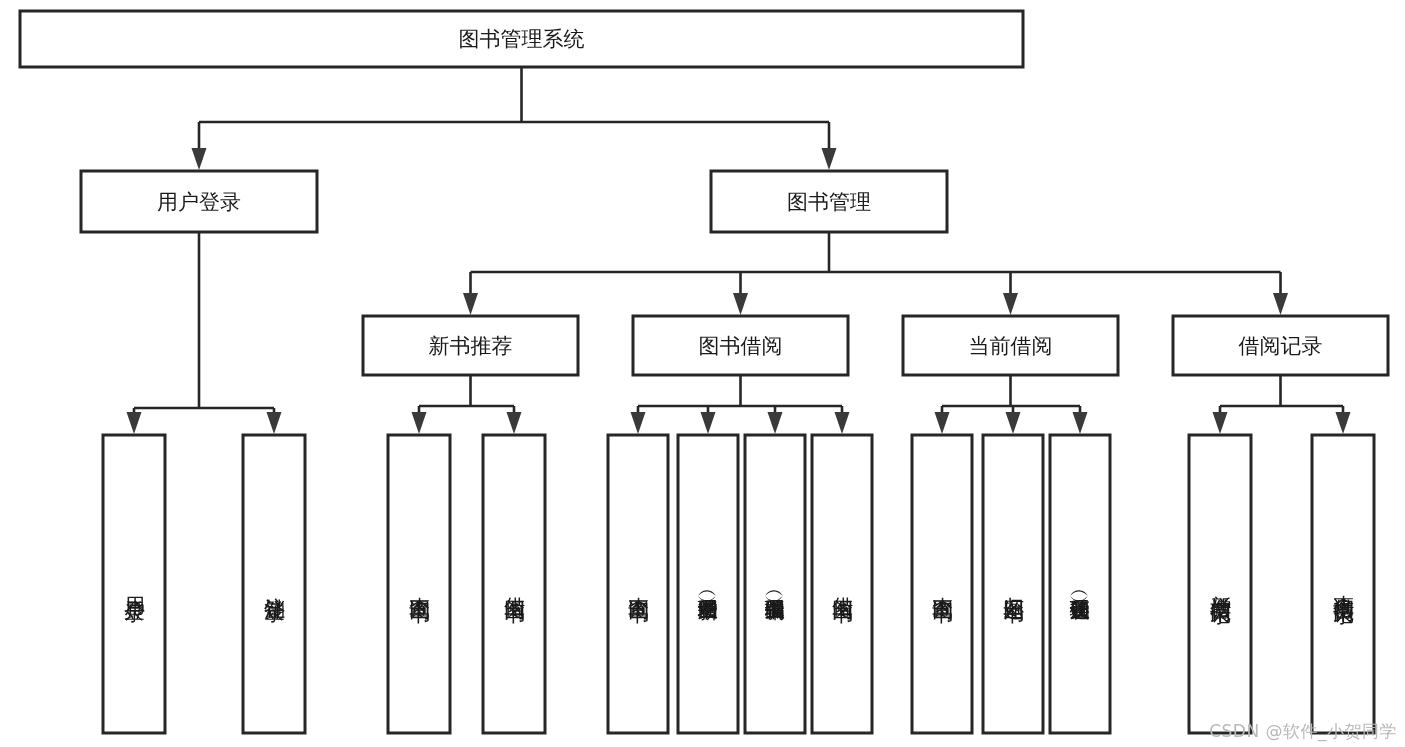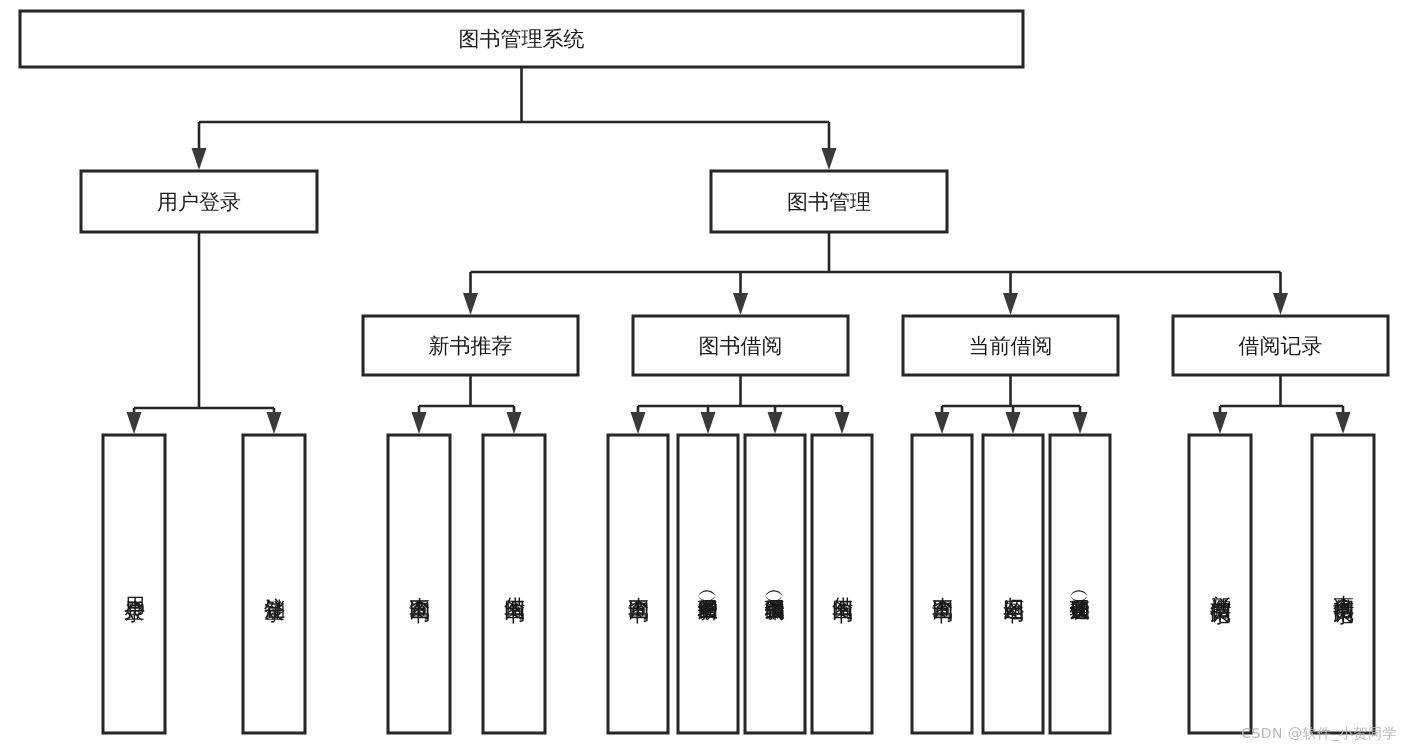--- a/index.html
+++ b/index.html
@@ -70,21 +70,21 @@
   }
   .leaf-label.tight {
     letter-spacing: 0px;
     font-size: 20px;
   }
   .watermark {
     position: absolute;
     right: 8px;
     bottom: 4px;
     font-family: "DejaVu Sans", "Liberation Sans", sans-serif;
-    font-size: 14px;
+    font-size: 17px;
     color: #b9b9b9;
     white-space: nowrap;
     letter-spacing: 0.5px;
     margin-left: 32px;
   }
 </style>
 </head>
 <body>
 
 <div id="diagram-root">

